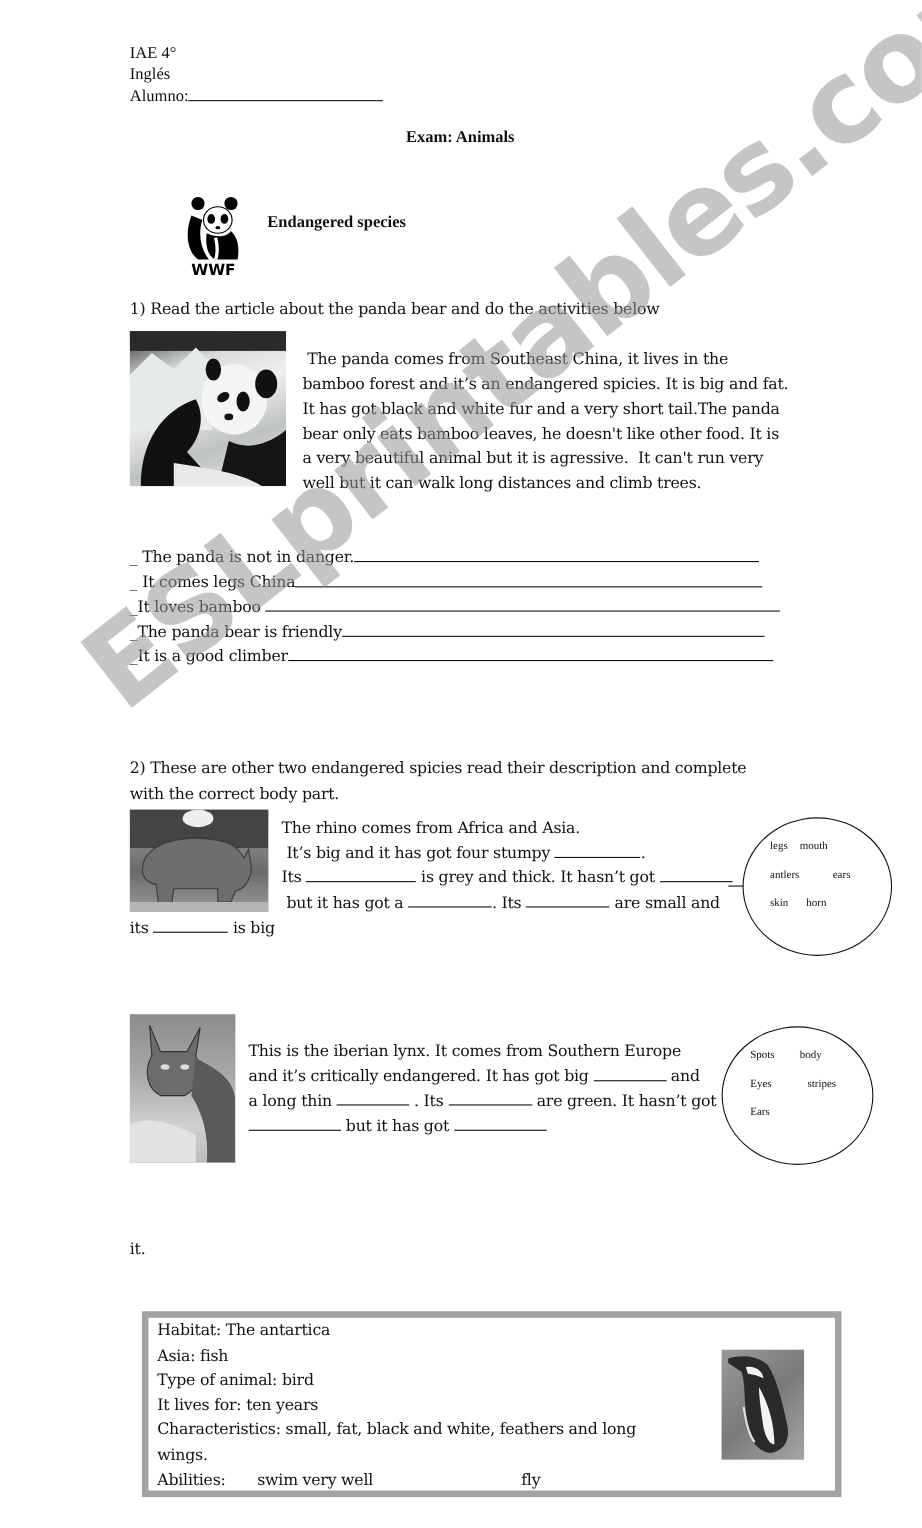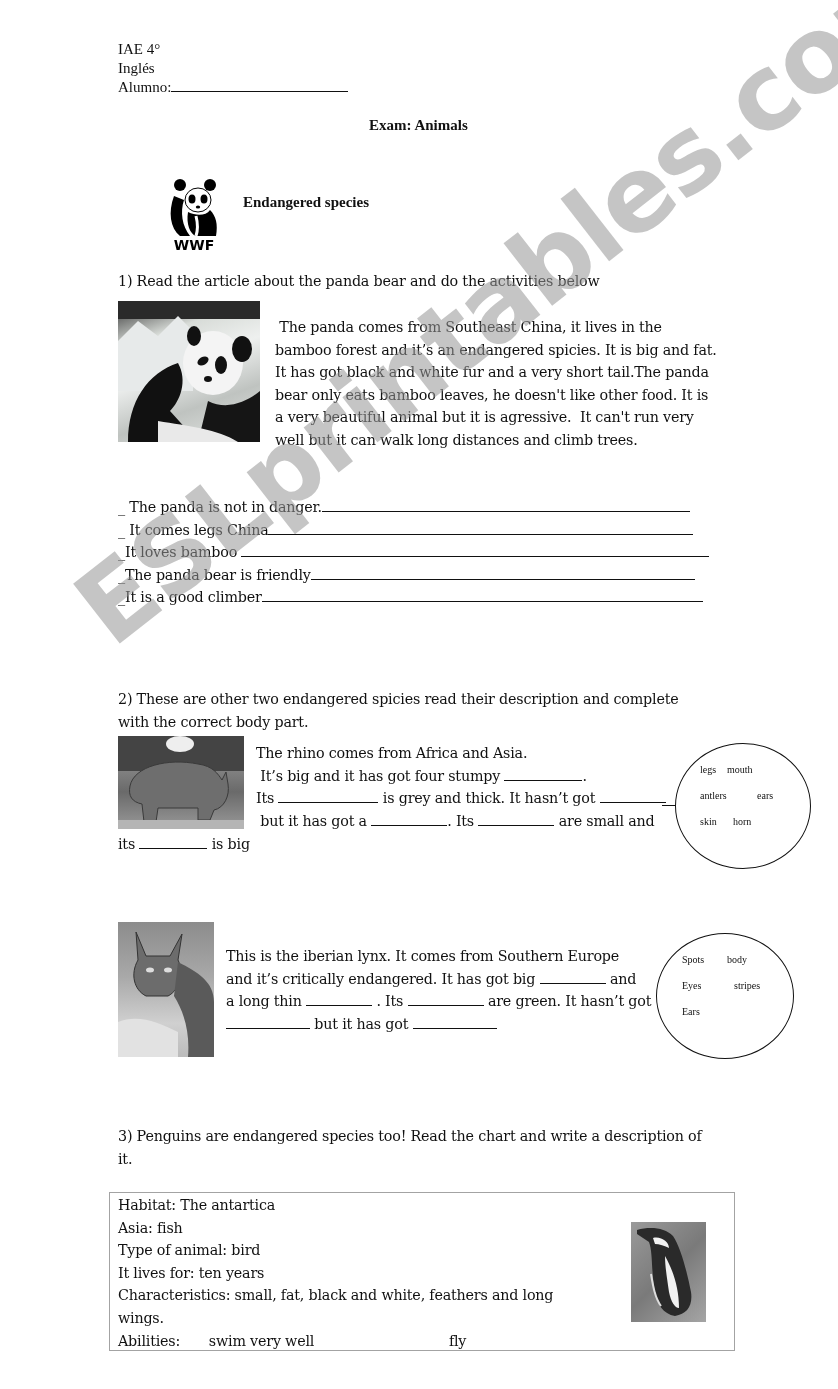--- a/index.html
+++ b/index.html
@@ -6,21 +6,21 @@
     body { width: 838px; height: 1389px; position: relative; overflow: hidden;
       font-family: "DejaVu Serif", "Liberation Serif", serif; color: #111; }
     .abs { position: absolute; }
     .hdr { font-family: "Liberation Serif", serif; font-size: 15px; line-height: 19px; }
     .txt { font-family: "DejaVu Serif", serif; font-size: 14.3px; line-height: 22.6px; letter-spacing: -0.2px; white-space: nowrap; }
     .bold { font-family: "Liberation Serif", serif; font-weight: bold; font-size: 15px; }
     .blank { display: inline-block; border-bottom: 1px solid #111; height: 14px; vertical-align: baseline; }
     .photo { position: absolute; overflow: hidden; }
     .circle { position: absolute; border: 1px solid #111; border-radius: 50%; }
     .clabel { position: absolute; font-family: "Liberation Serif", serif; font-size: 10px; }
-    .chart { position: absolute; border: 1px solid #a3a3a3; }
+    .chart { position: absolute; border: 6px solid #a3a3a3; margin-left: 20px; }
     .watermark { position: absolute; left: 90px; top: 560px; font-family: "DejaVu Sans", sans-serif;
       font-weight: bold; font-size: 104px; color: rgba(150,150,150,0.55);
       transform: rotate(-38deg); transform-origin: left center; white-space: nowrap; letter-spacing: -2px;
       pointer-events: none; }
   </style>
 </head>
 <body>
 
 <div class="abs hdr" style="left:118px; top:40px;">
   <div>IAE 4°</div>
@@ -134,21 +134,20 @@
 
 <div class="circle" style="left:656px; top:933px; width:136px; height:124px;">
   <span class="clabel" style="left:25px; top:20px;">Spots</span>
   <span class="clabel" style="left:70px; top:20px;">body</span>
   <span class="clabel" style="left:25px; top:46px;">Eyes</span>
   <span class="clabel" style="left:66px; top:46px;margin-left:11px;">stripes</span>
   <span class="clabel" style="left:25px; top:72px;">Ears</span>
 </div>
 
 <div class="abs txt" style="left:118px; top:1125px;">
-  <div>3) Penguins are endangered species too! Read the chart and write a description of</div>
   <div>it.</div>
 </div>
 
 <div class="chart" style="left:109px; top:1192px; width:624px; height:157px;">
   <div class="abs txt" style="left:8px; top:1px;">
     <div>Habitat: The antartica</div>
     <div>Asia: fish</div>
     <div>Type of animal: bird</div>
     <div>It lives for: ten years</div>
     <div>Characteristics: small, fat, black and white, feathers and long</div>

